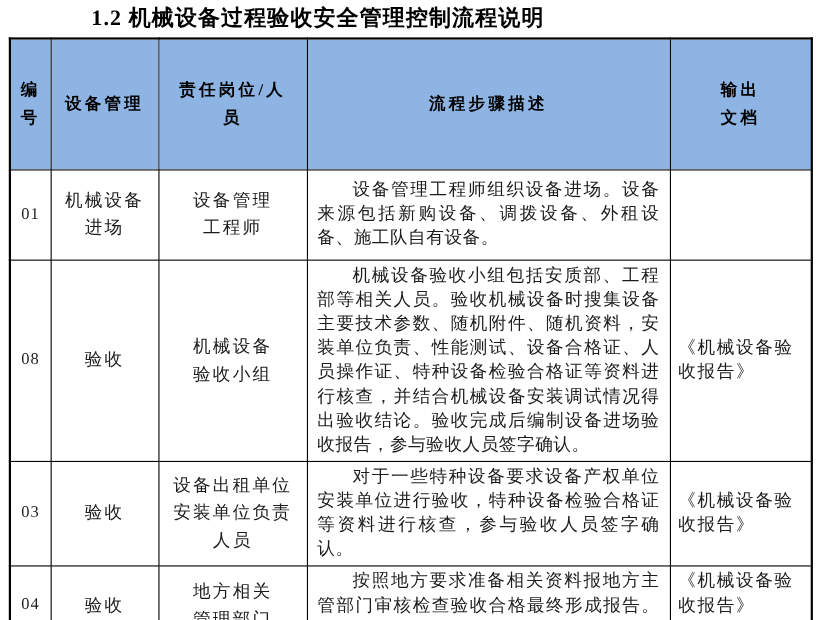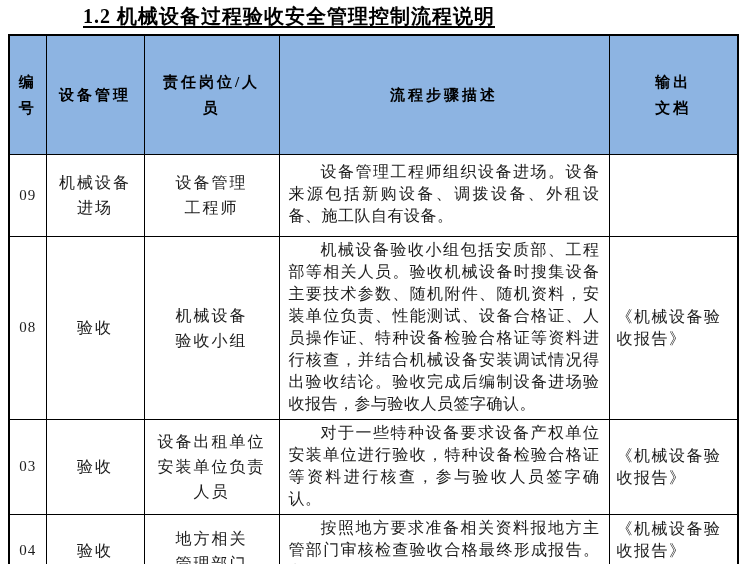--- a/index.html
+++ b/index.html
@@ -17,21 +17,20 @@
     overflow:hidden;
   }
   .title{
     margin:3px 0 0 83px;
     font-size:20px;
     font-weight:bold;
     letter-spacing:1px;
     color:#000;
   }
   .title span{
-    text-decoration:underline;
     text-underline-offset:3px;
   }
   table.process{
     border-collapse:collapse;
     table-layout:fixed;
     width:729px;
     margin:4px 0 0 8px;
     border:2px solid var(--border);
   }
   table.process col.c1{width:37px;}
@@ -109,21 +108,21 @@
       <th>编
 号</th>
       <th>设备管理</th>
       <th>责任岗位/人
 员</th>
       <th>流程步骤描述</th>
       <th>输出
 文档</th>
     </tr>
     <tr class="r1">
-      <td class="num">09</td>
+      <td class="num">01</td>
       <td class="center">机械设备
 进场</td>
       <td class="center">设备管理
 工程师</td>
       <td class="desc">设备管理工程师组织设备进场。设备来源包括新购设备、调拨设备、外租设备、施工队自有设备。</td>
       <td class="out"></td>
     </tr>
     <tr class="r2">
       <td class="num">08</td>
       <td class="center">验收</td>

